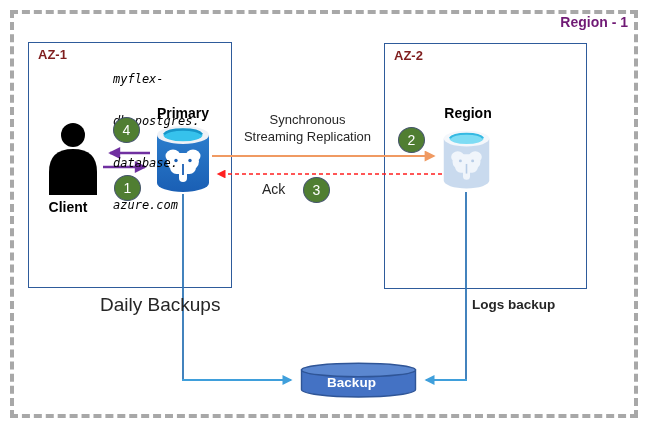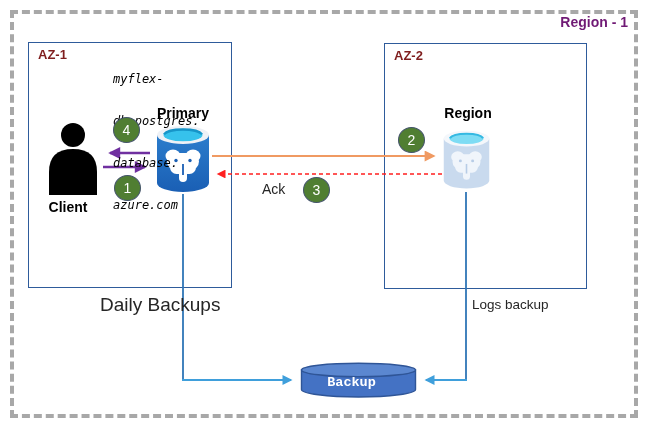--- a/index.html
+++ b/index.html
@@ -32,41 +32,41 @@
   
   .node-label{font-weight:bold;font-size:14px;color:#000;text-align:center;z-index:6;}
   #primary-label{left:147px;top:105px;width:72px;}
   #standby-label{left:432px;top:105px;width:72px;}
   #client-label{left:36px;top:199px;width:64px;}
   
   .flow-label{font-size:13px;color:#262626;z-index:6;}
   #replication-label{left:230px;top:111px;width:155px;text-align:center;line-height:17px;}
   #ack-label{left:262px;top:181px;font-size:14px;}
   #daily-backups-label{left:100px;top:294px;font-size:19px;}
-  #logs-backup-label{left:472px;top:297px;font-size:13.5px;}
+  #logs-backup-label{left:472px;top:297px;font-size:13.5px;font-weight:bold;}
   
   .step-badge{
     width:27px;height:26px;border-radius:50%;background:#507e32;border:1px solid #44546a;
     color:#fff;font-size:14px;display:flex;align-items:center;justify-content:center;
     box-sizing:border-box;z-index:7;
   }
   #step4{left:113px;top:117px;}
   #step1{left:114px;top:175px;}
   #step2{left:398px;top:127px;}
   #step3{left:303px;top:177px;}
   
   .icon{z-index:5;}
   #client-icon{left:48px;top:122px;width:50px;height:73px;}
   #primary-icon{left:155px;top:125px;width:56px;height:69px;}
   #standby-icon{left:442px;top:127px;width:49px;height:66px;}
   #backup-icon{left:300px;top:362px;width:117px;height:37px;}
   #backup-label{
     left:300px;top:362px;width:103px;height:37px;display:flex;align-items:center;
     justify-content:center;padding-top:4px;box-sizing:border-box;
-    color:#fff;font-weight:bold;font-size:13.5px;z-index:7;font-family:Liberation Mono, monospace;
+    color:#fff;font-weight:bold;font-size:13.5px;z-index:7;
   }
   #connector-overlay{left:0;top:0;width:649px;height:431px;z-index:4;pointer-events:none;}
 </style>
 </head>
 <body>
 
 <div id="canvas">
 
   <div class="abs" id="region-frame"></div>
   <div class="abs" id="region-label">Region - 1</div>
@@ -162,20 +162,24 @@
         <rect x="17.1" y="15" width="1.8" height="11"></rect>
       </g>
     </g>
   </svg>
 
   <div class="abs step-badge" id="step4">4</div>
   <div class="abs step-badge" id="step1">1</div>
   <div class="abs step-badge" id="step2">2</div>
   <div class="abs step-badge" id="step3">3</div>
 
+  <div class="abs flow-label" id="replication-label">
+    <div>Synchronous</div>
+    <div>Streaming Replication</div>
+  </div>
   <div class="abs flow-label" id="ack-label">Ack</div>
   <div class="abs flow-label" id="daily-backups-label">Daily Backups</div>
   <div class="abs flow-label" id="logs-backup-label">Logs backup</div>
 
   <svg class="abs icon" id="backup-icon" viewBox="0 0 117 37">
     <path d="M1.5 8 V27.5 A57 7.5 0 0 0 115.5 27.5 V8 Z" fill="#4472c4" stroke="#2f5597" stroke-width="1.4"></path>
     <ellipse cx="58.5" cy="8" rx="57" ry="6.8" fill="#5b87d0" stroke="#2f5597" stroke-width="1.4"></ellipse>
   </svg>
   <div class="abs" id="backup-label">Backup</div>
 

